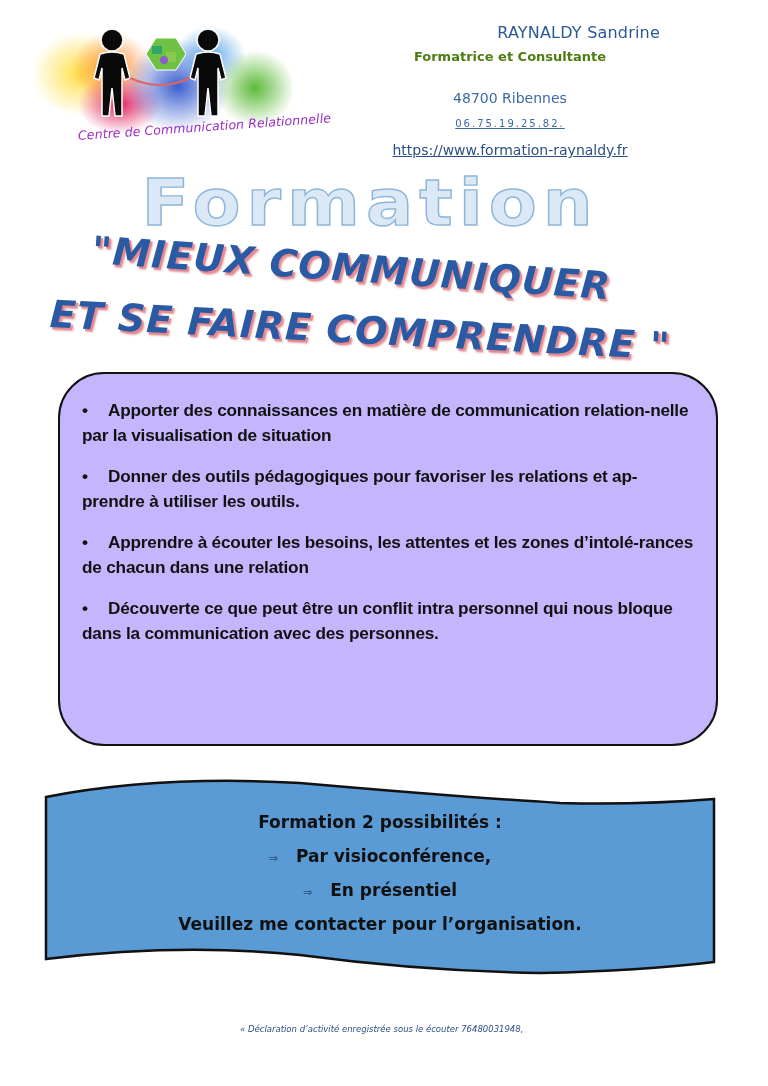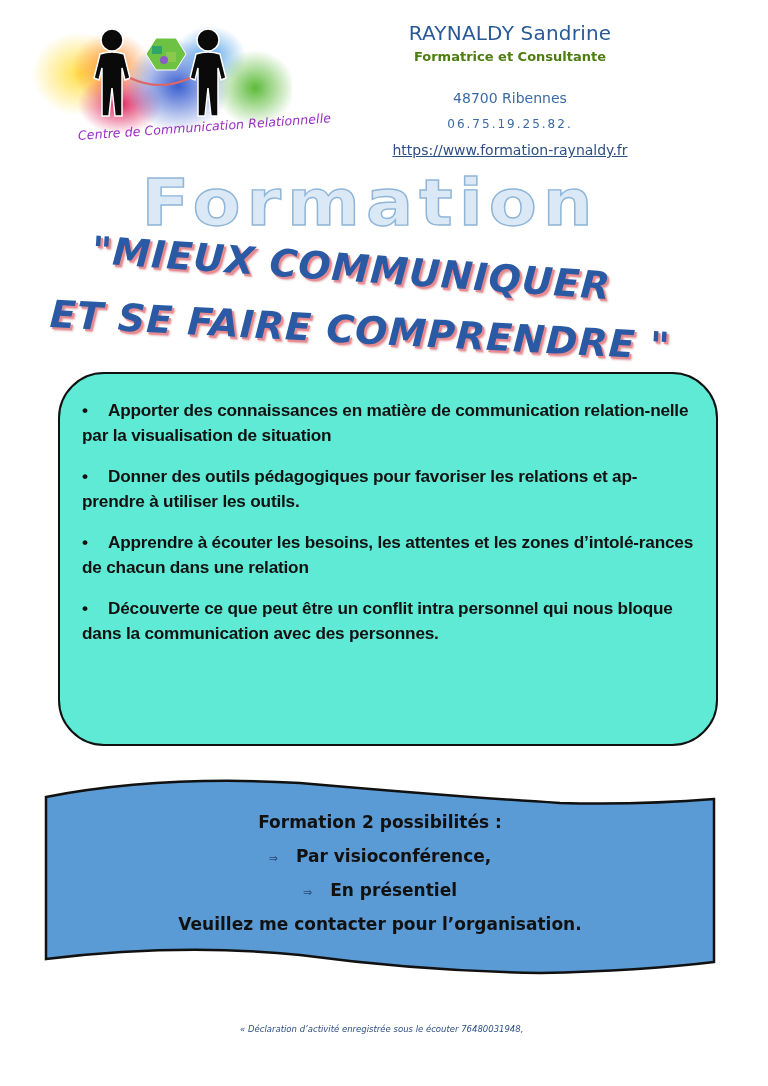--- a/index.html
+++ b/index.html
@@ -5,34 +5,34 @@
   html, body { margin:0; padding:0; }
   body { width:768px; height:1086px; background:#ffffff; position:relative; overflow:hidden; font-family:"DejaVu Sans", sans-serif; }
 
   
   .logo { position:absolute; left:30px; top:16px; width:262px; height:132px; }
   .logo svg { width:100%; height:100%; display:block; }
   .logo-caption { position:absolute; left:48px; top:112px; font-family:"DejaVu Sans", sans-serif; font-style:italic; font-size:12.5px; color:#9b2fc4; transform:rotate(-4deg); transform-origin:left center; white-space:nowrap; letter-spacing:0.1px; }
 
   
   .contact { position:absolute; left:360px; top:22px; width:300px; text-align:center; color:#2a5a96; }
-  .contact .name { font-size:20px; font-weight:normal; height:22px; line-height:22px; letter-spacing:0.2px; }
+  .contact .name { font-size:16px; font-weight:normal; height:22px; line-height:22px; letter-spacing:0.2px;text-align:right; }
   .contact .role { font-size:13px; font-weight:bold; height:22px; line-height:22px; margin-top:2px; color:#4d7c0f; }
   .contact .city { font-size:14px; height:26px; line-height:26px; margin-top:17px; color:#3a6aa4; }
-  .contact .phone { font-size:12px; letter-spacing:2px; height:26px; line-height:26px; color:#3a6aa4; }
+  .contact .phone { font-size:10px; letter-spacing:2px; height:26px; line-height:26px; color:#3a6aa4;text-decoration:underline; }
   .contact .url { font-size:14px; height:26px; line-height:26px; color:#2d4f86; text-decoration:underline; }
 
   
   .title-formation { position:absolute; left:110px; top:165px; width:520px; text-align:center; font-family:"DejaVu Sans", sans-serif; font-weight:900; font-size:70px; letter-spacing:6px; color:#dbe9f7; -webkit-text-stroke:1.5px #8fb6d8; line-height:76px; transform:scaleY(0.92); }
   .headline { position:absolute; font-family:"DejaVu Sans", sans-serif; font-weight:bold; font-style:italic; color:#2a5aa3; text-shadow: 2px 2px 0 #e88a8f, 3px 3px 2px rgba(200,80,90,0.5); white-space:nowrap; }
   .headline.l1 { left:92px; top:228px; font-size:38px; letter-spacing:1px; transform:rotate(4deg); transform-origin:left center; }
   .headline.l2 { left:50px; top:292px; font-size:38px; letter-spacing:1px; transform:rotate(3deg); transform-origin:left center; }
 
   
-  .objectives { position:absolute; left:58px; top:372px; width:660px; height:374px; background:#5eead4; border:2.5px solid #111; border-radius:46px; box-sizing:border-box; padding:24px 22px 0 22px; }
+  .objectives { position:absolute; left:58px; top:372px; width:660px; height:374px; background:#c4b5fd; border:2.5px solid #111; border-radius:46px; box-sizing:border-box; padding:24px 22px 0 22px; }
   .obj-item { font-family:"Liberation Sans", sans-serif; font-weight:bold; font-size:17.2px; line-height:24.5px; color:#111; margin-bottom:17px; letter-spacing:-0.2px; }
   .obj-item .bullet { display:inline-block; width:26px; padding-left:0; }
 
   
   .banner { position:absolute; left:40px; top:775px; width:680px; height:205px; }
   .banner svg { position:absolute; left:0; top:0; width:100%; height:100%; }
   .banner-content { position:absolute; left:0; top:30px; width:100%; text-align:center; font-family:"DejaVu Sans", sans-serif; color:#111; }
   .banner-content .line { height:34px; line-height:34px; font-size:17px; }
   .banner-content .heading { font-weight:bold; font-size:17px; }
   .banner-content .opt { font-size:17px; font-weight:bold; }

